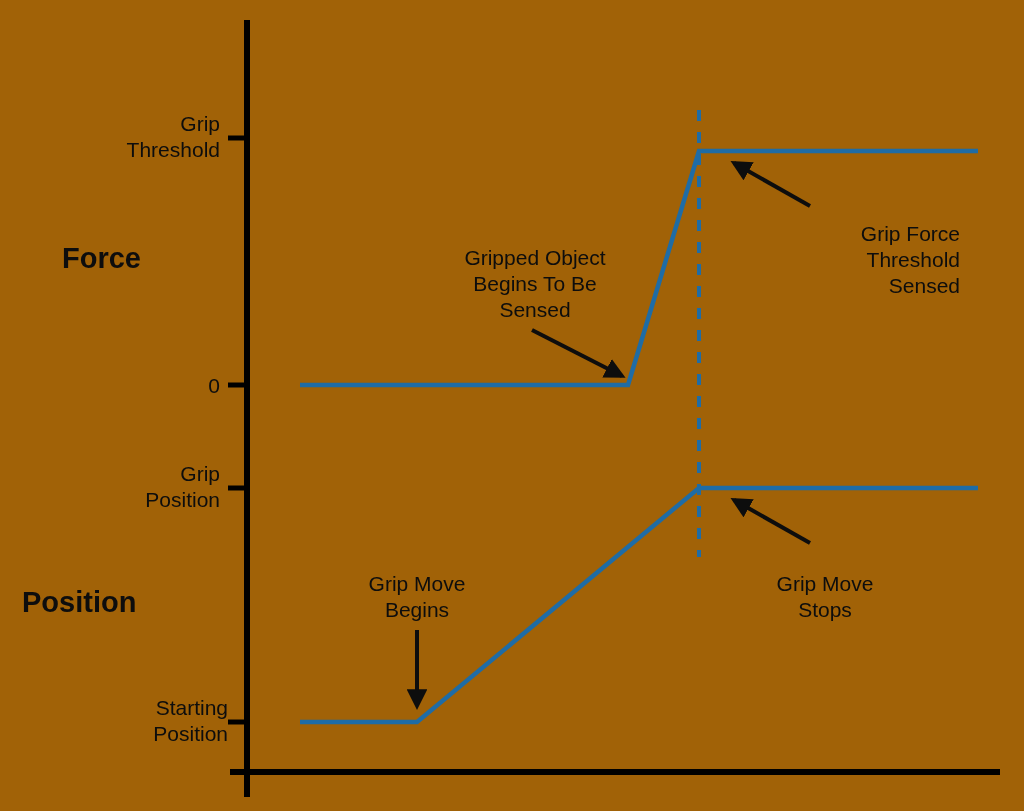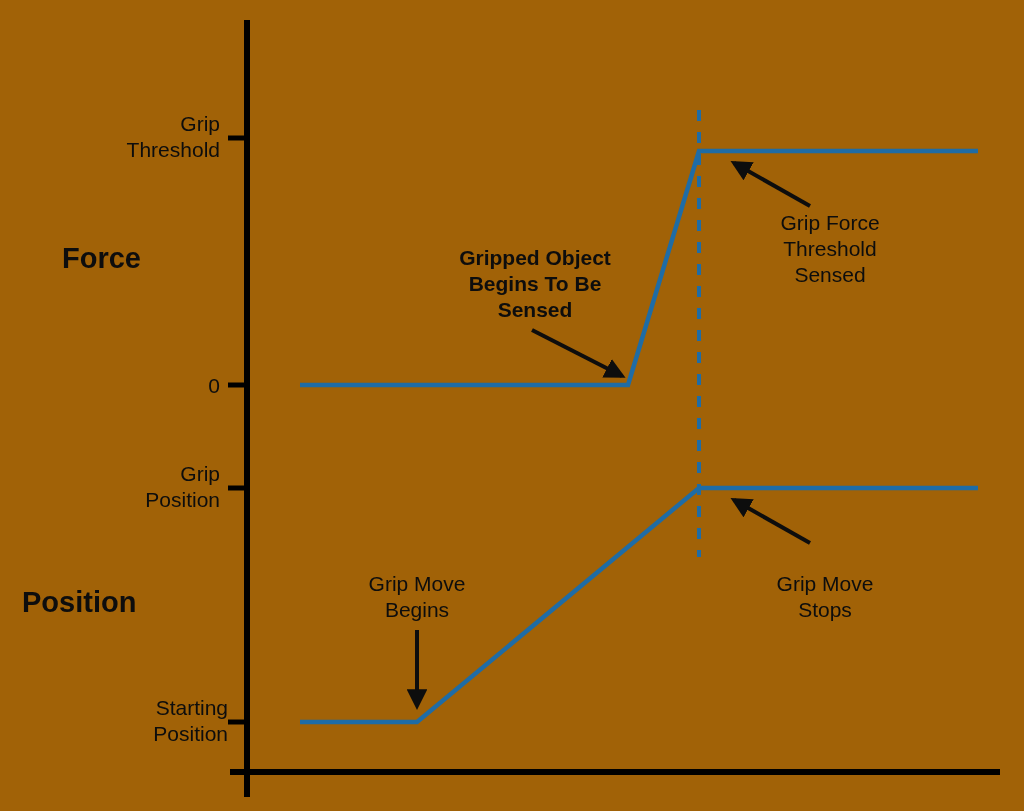--- a/index.html
+++ b/index.html
@@ -103,25 +103,25 @@
   <div class="tick-label" style="left:60px; top:461px; width:160px;">Grip
 Position</div>
 
   <div class="tick-label" style="left:68px; top:695px; width:160px;">Starting
 Position</div>
 
   <div class="axis-title" style="left:62px; top:241px;">Force</div>
 
   <div class="axis-title" style="left:22px; top:585px;">Position</div>
 
-  <div class="annotation" style="left:405px; top:245px; width:260px;font-weight:bold;">Gripped Object
+  <div class="annotation" style="left:405px; top:245px; width:260px;">Gripped Object
 Begins To Be
 Sensed</div>
 
-  <div class="annotation" style="left:700px; top:210px; width:260px;">Grip Force
+  <div class="annotation" style="left:700px; top:221px; width:260px;text-align:right;">Grip Force
 Threshold
 Sensed</div>
 
   <div class="annotation" style="left:302px; top:571px; width:230px;">Grip Move
 Begins</div>
 
   <div class="annotation" style="left:705px; top:571px; width:240px;">Grip Move
 Stops</div>
 
 </div>

